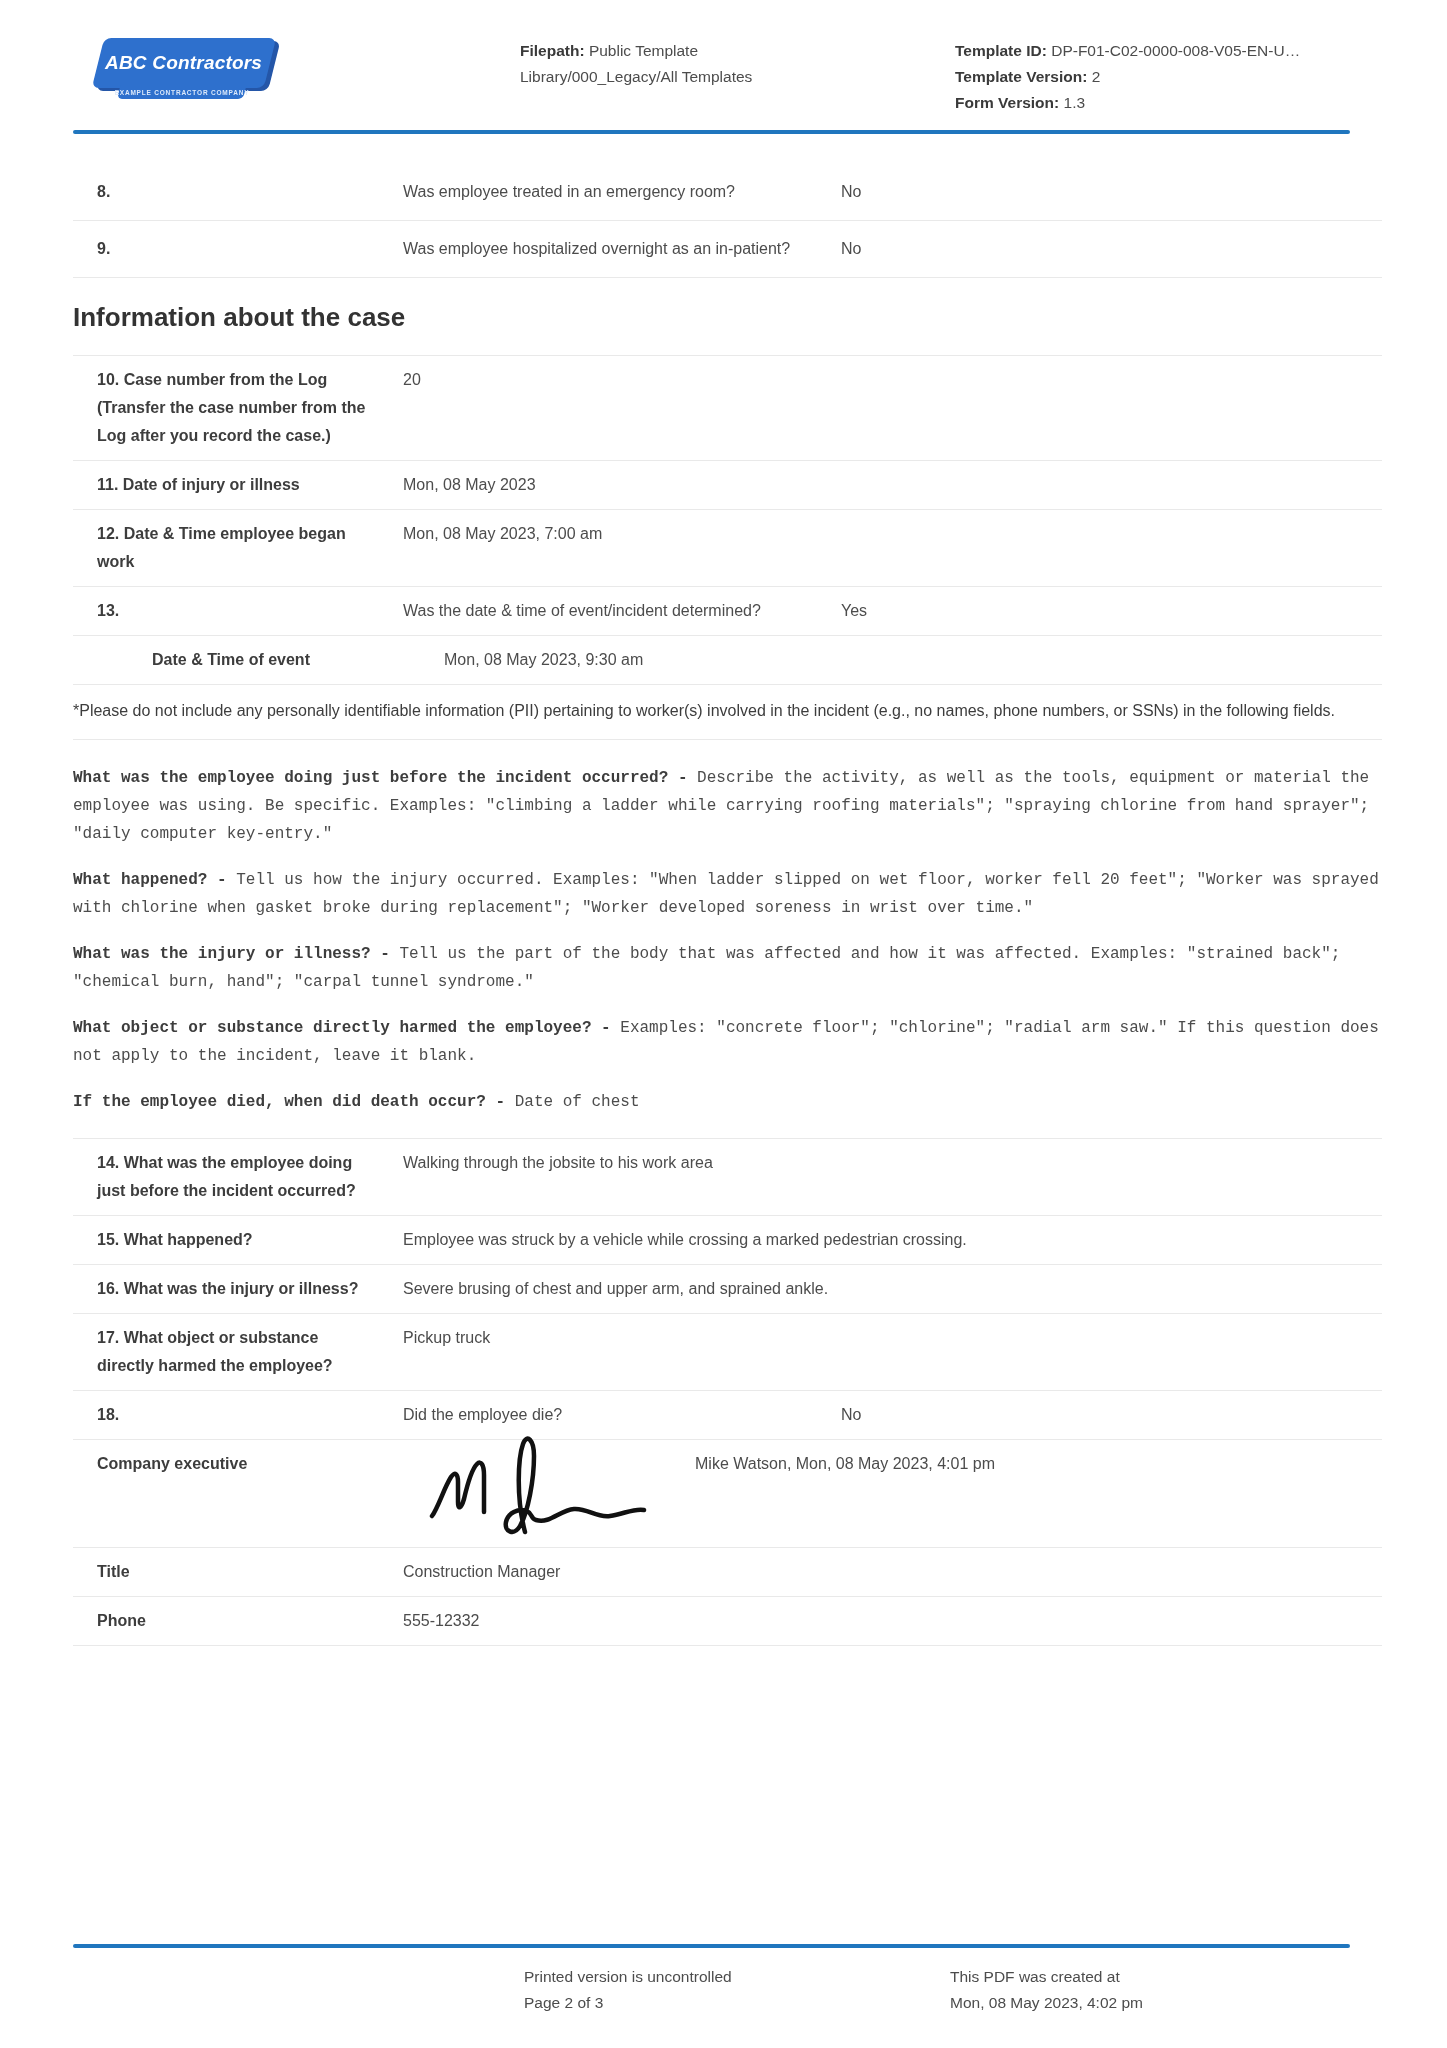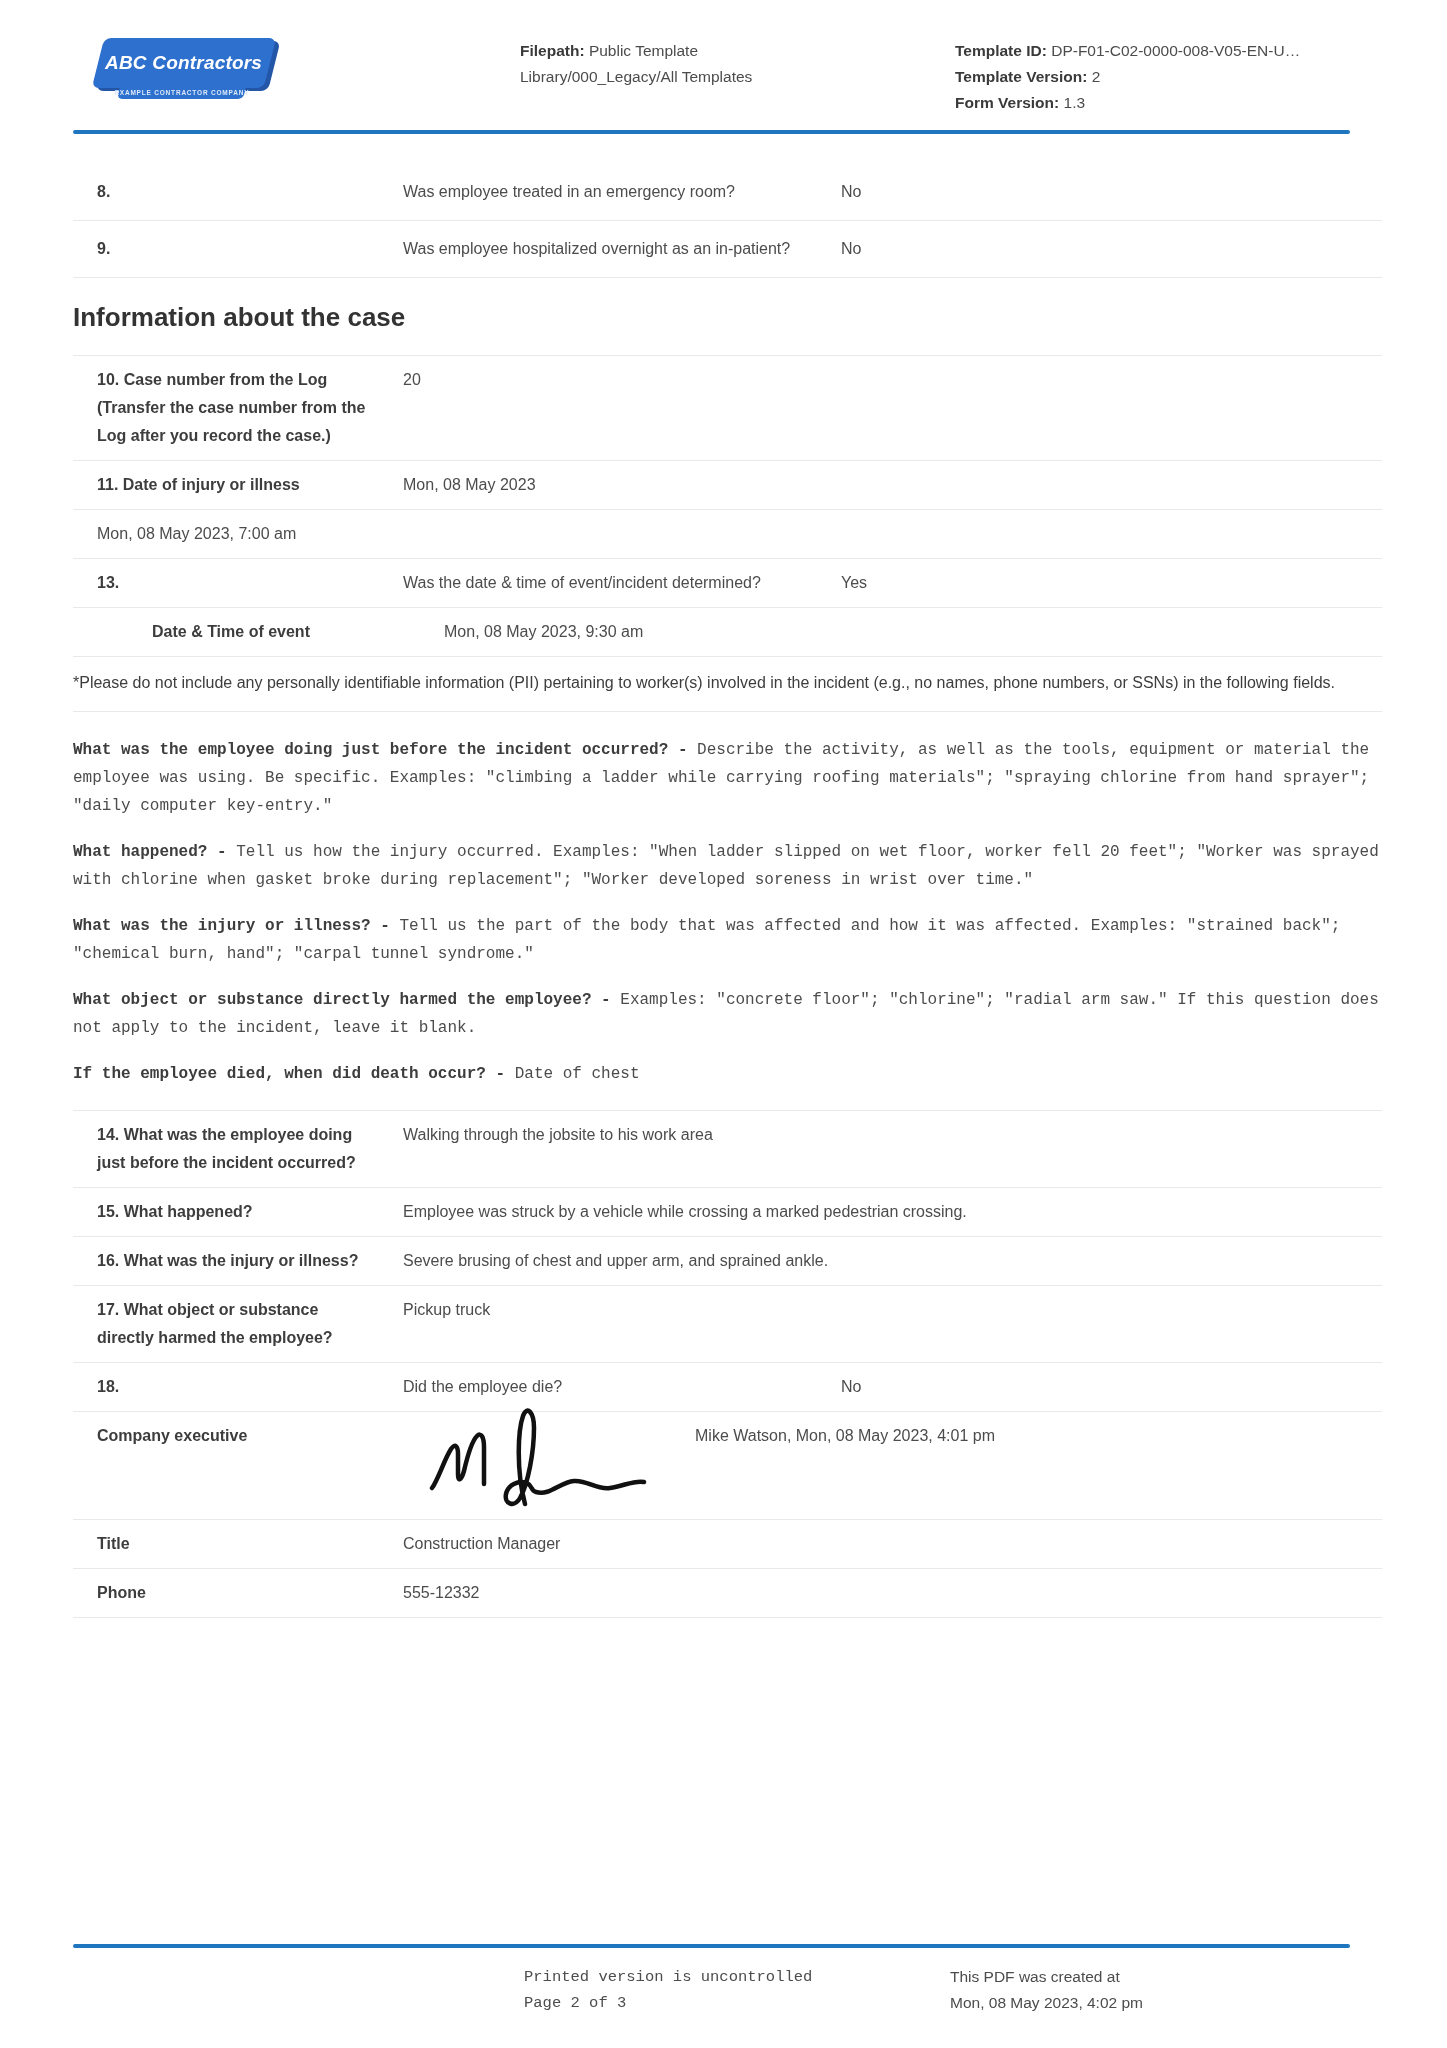--- a/index.html
+++ b/index.html
@@ -53,21 +53,21 @@
   
   .sig-row { min-height:108px; }
   .sig-draw { width:292px; position:relative; }
   .sig-draw svg { position:absolute; left:25px; top:-14px; }
   .sig-name { flex:1; color:#4c4c4c; }
 
   
   .footer { position:absolute; left:73px; top:1944px; width:1309px; }
   .footer .rule-blue { margin-top:0; }
   .footer-cols { display:flex; margin-top:16px; font-size:15.5px; line-height:26px; color:#4c4c4c; }
-  .f-left { margin-left:451px; width:300px;font-family:Liberation Mono, monospace; }
+  .f-left { margin-left:451px; width:300px; }
   .f-right { margin-left:126px; }
 </style>
 </head>
 <body>
 
 <div class="page">
   <div class="content">
 
     <div class="header">
       <div class="logo-wrap">
@@ -119,20 +119,21 @@
         <div class="c-label">10. Case number from the Log (Transfer the case number from the Log after you record the case.)</div>
         <div class="c-val">20</div>
       </div>
 
       <div class="row">
         <div class="c-label">11. Date of injury or illness</div>
         <div class="c-val">Mon, 08 May 2023</div>
       </div>
 
       <div class="row">
+        <div class="c-label">12. Date &amp; Time employee began work</div>
         <div class="c-val">Mon, 08 May 2023, 7:00 am</div>
       </div>
 
       <div class="row">
         <div class="c-label">13.</div>
         <div class="c-q">Was the date &amp; time of event/incident determined?</div>
         <div class="c-a">Yes</div>
       </div>
 
       <div class="row event-row">

